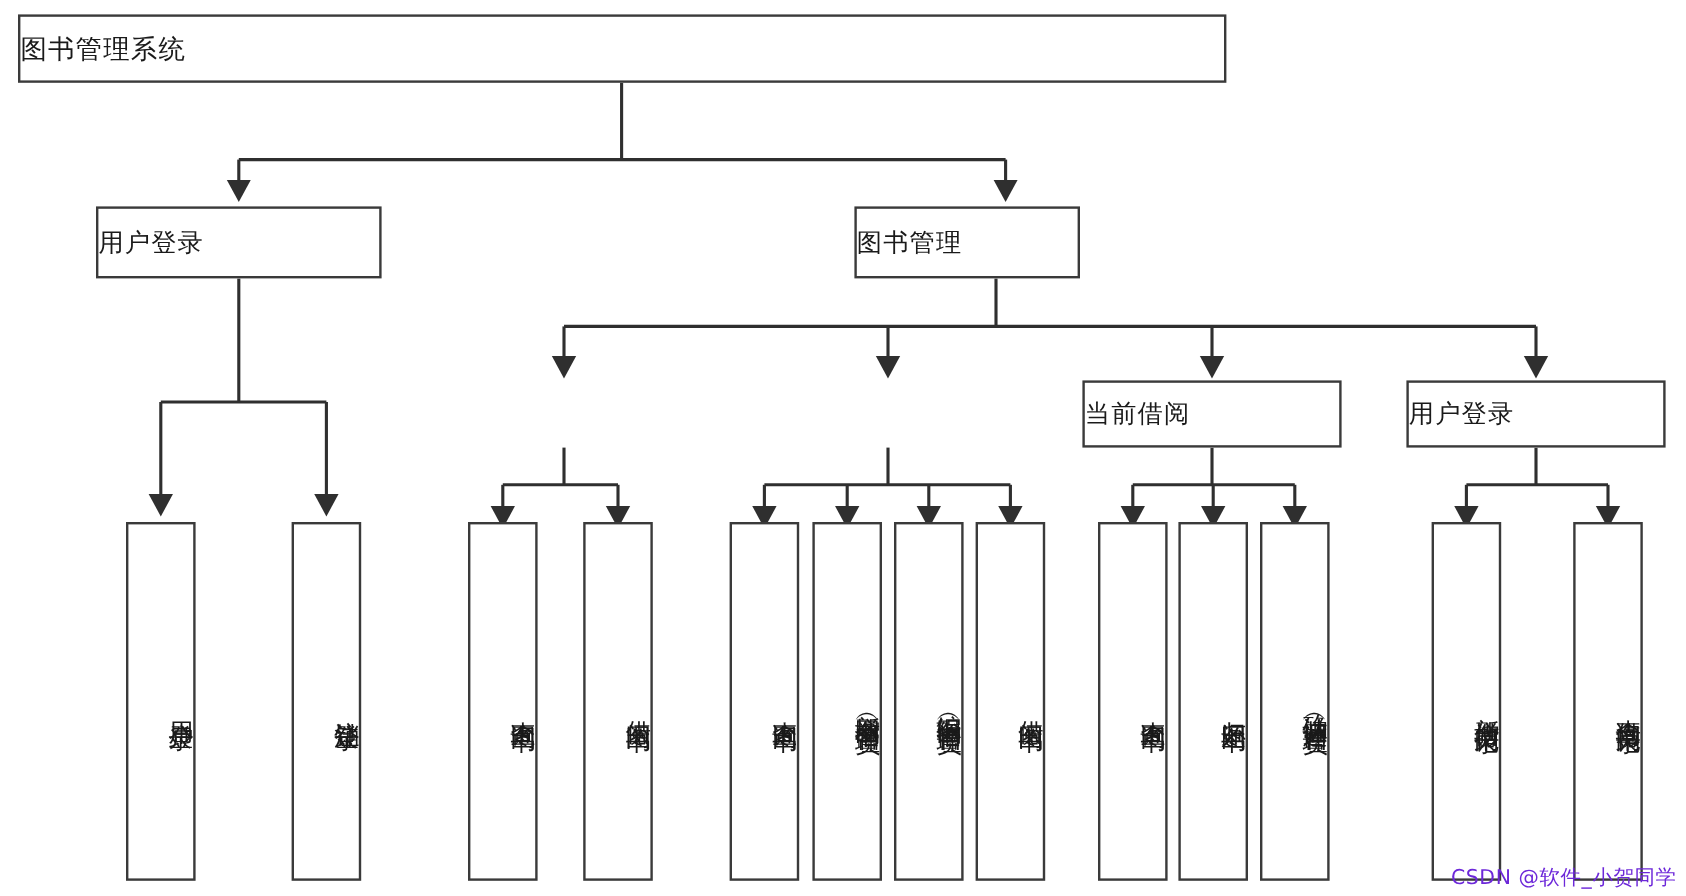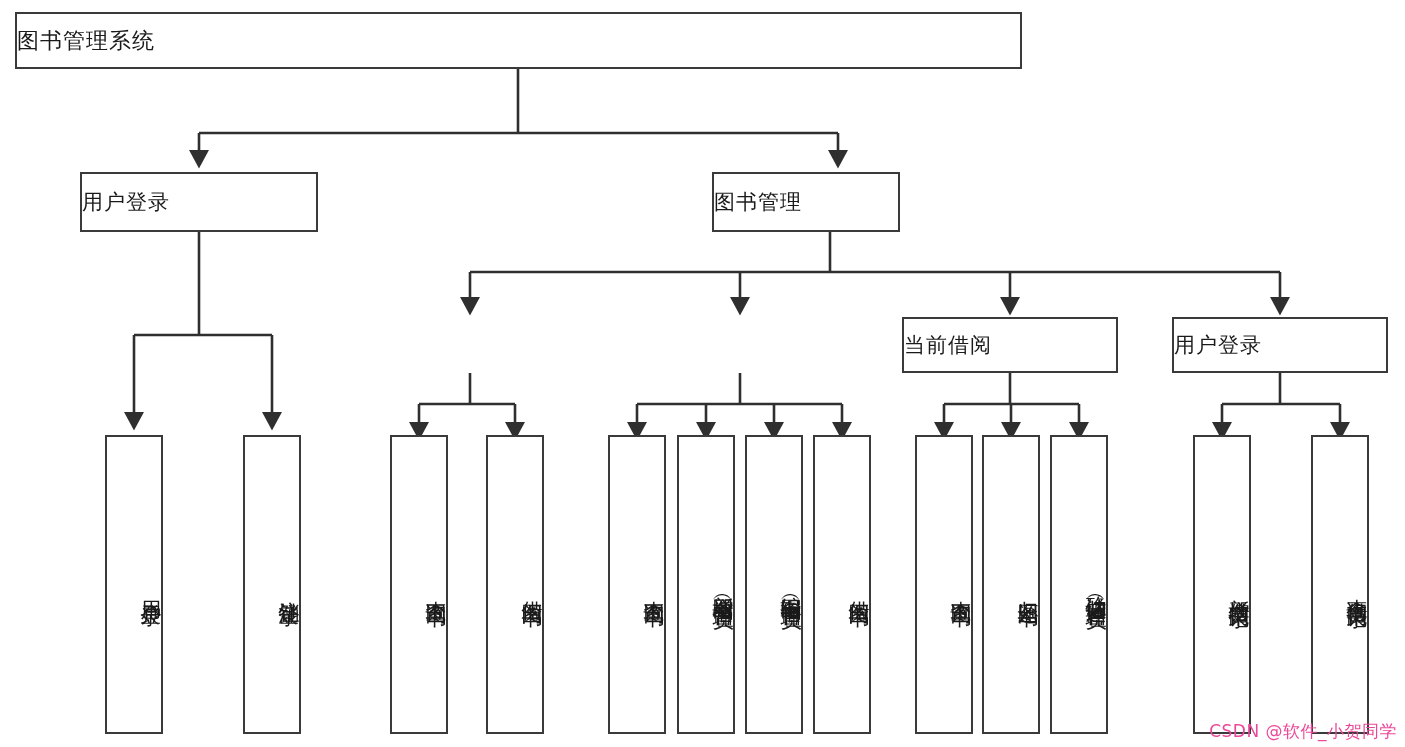--- a/index.html
+++ b/index.html
@@ -56,21 +56,21 @@
     white-space: nowrap;
   }
   .node.root {
     font-size: 22px;
   }
   #watermark {
     position: absolute;
     right: 8px;
     bottom: 4px;
     font-size: 17px;
-    color: #ec4899;
+    color: #6d28d9;
     letter-spacing: 0.5px;
     z-index: 5;
     white-space: nowrap;
   }
 </style>
 </head>
 <body>
 
 <div id="canvas">
 

